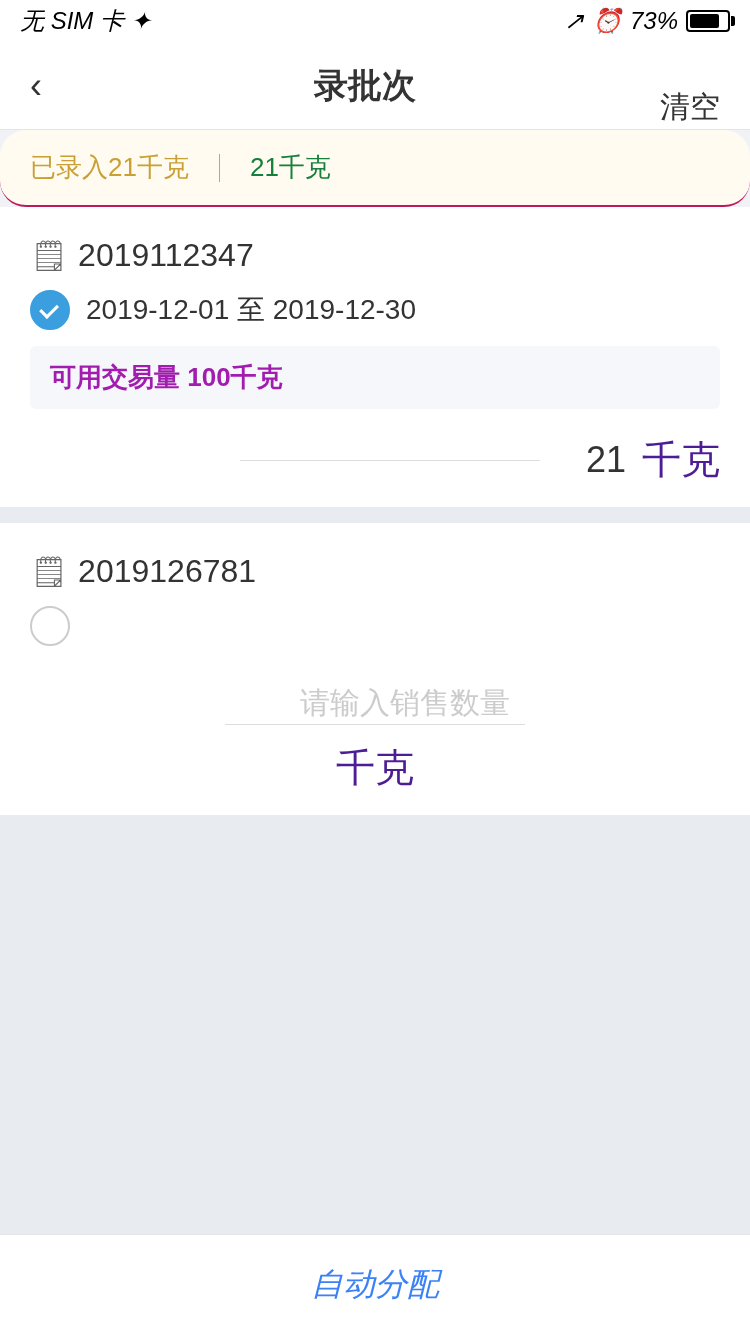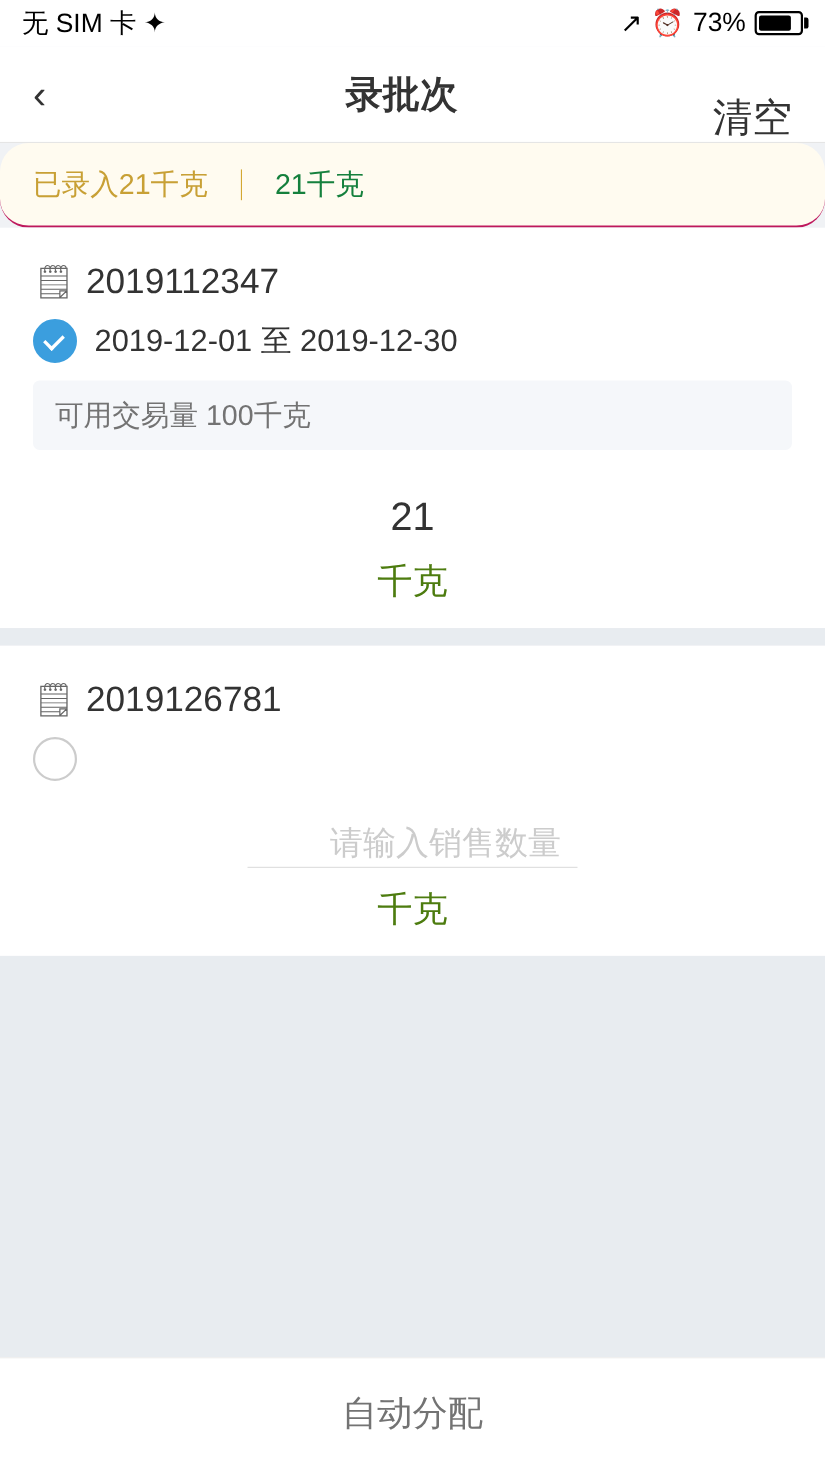--- a/index.html
+++ b/index.html
@@ -17,20 +17,21 @@
     .status-bar {
       width: 750px;
       height: 42px;
       background: #fff;
       display: flex;
       align-items: center;
       justify-content: space-between;
       padding: 0 20px;
       font-size: 24px;
       color: #000;
+      font-style: italic;
     }
     .status-left {
       display: flex;
       align-items: center;
       gap: 8px;
       font-size: 24px;
     }
     .status-center {
       font-size: 30px;
       font-weight: 600;
@@ -87,21 +88,21 @@
       color: #333;
       cursor: pointer;
       width: 60px;
     }
     .nav-title {
       font-size: 34px;
       font-weight: 600;
       color: #333;
     }
     .nav-action {
-      font-size: 36px;
+      font-size: 30px;
       color: #333;
       width: 80px;
       text-align: right;
       cursor: pointer;
       margin-top: 44px;
     }
 
     
     .info-bar {
       background: #fffbf0;
@@ -184,41 +185,41 @@
       font-size: 28px;
       color: #333;
       text-align: center;
     }
 
     .batch-qty-box {
       background: #f5f7fa;
       border-radius: 6px;
       padding: 14px 20px;
       font-size: 26px;
-      color: #737373;
+      color: #a21caf;
       margin-bottom: 0;
       margin-left: 0;
+      font-weight: bold;
     }
 
     .batch-amount-row {
       display: flex;
       align-items: center;
       justify-content: flex-end;
       padding: 24px 0 20px 0;
       gap: 16px;
-      flex-direction: column;
     }
     .amount-number {
       font-size: 36px;
       color: #333;
       font-weight: 400;
     }
     .amount-unit {
-      font-size: 32px;
-      color: #4d7c0f;
+      font-size: 39px;
+      color: #4c1d95;
     }
     .amount-underline {
       flex: 1;
       height: 1px;
       background: #ddd;
       margin: 0 30px;
       max-width: 300px;
     }
 
     .section-divider {
@@ -269,23 +270,24 @@
       display: flex;
       background: #fff;
       border-top: 1px solid #e5e5e5;
     }
     .btn-auto {
       flex: 1;
       display: flex;
       align-items: center;
       justify-content: center;
       font-size: 32px;
-      color: #737373;
+      color: #3b82f6;
       background: #fff;
       cursor: pointer;
+      font-style: italic;
     }
     .btn-confirm {
       flex: 1;
       display: flex;
       align-items: center;
       justify-content: center;
       font-size: 34px;
       color: #fff;
       background: #3b9ede;
       cursor: pointer;

